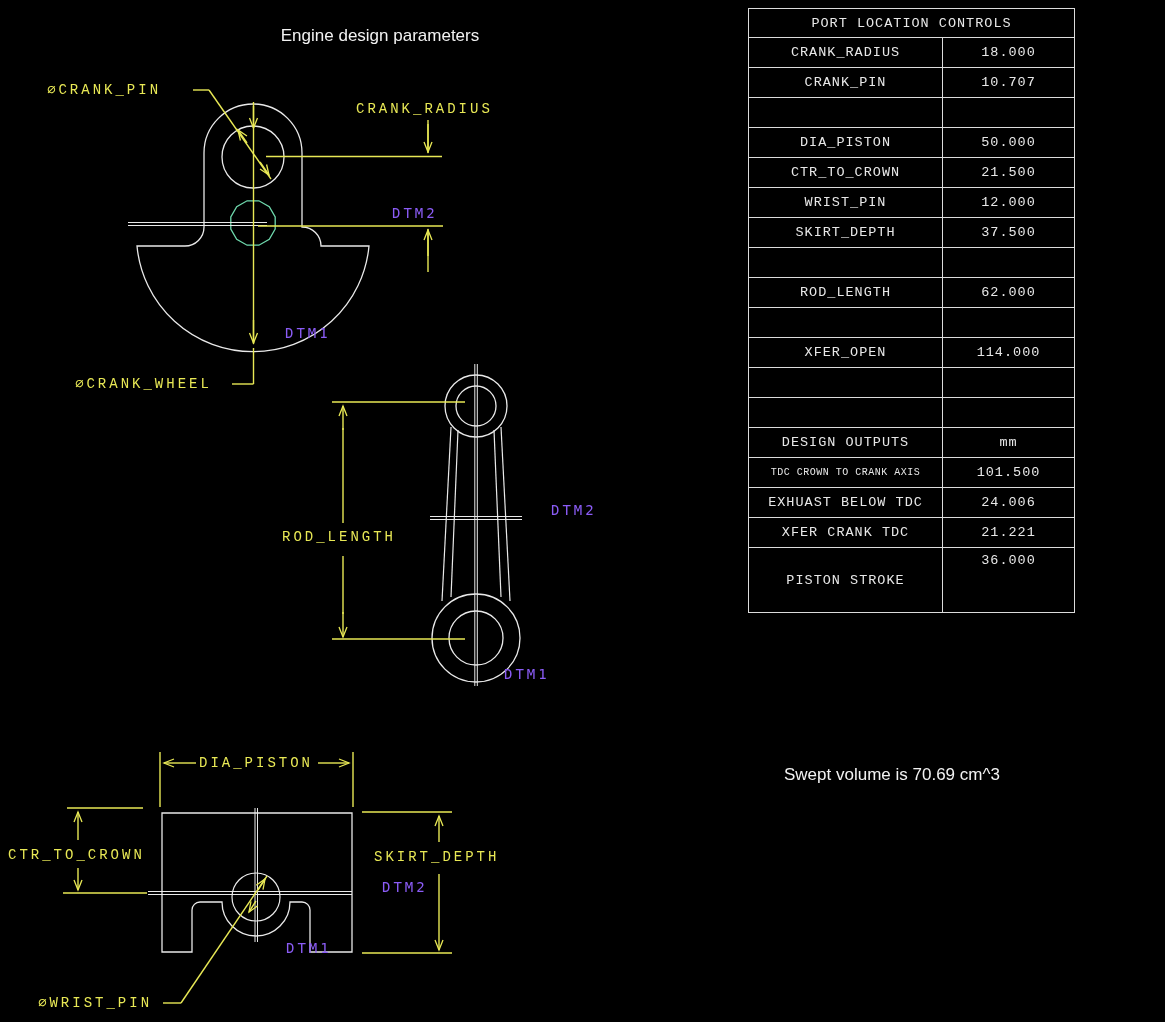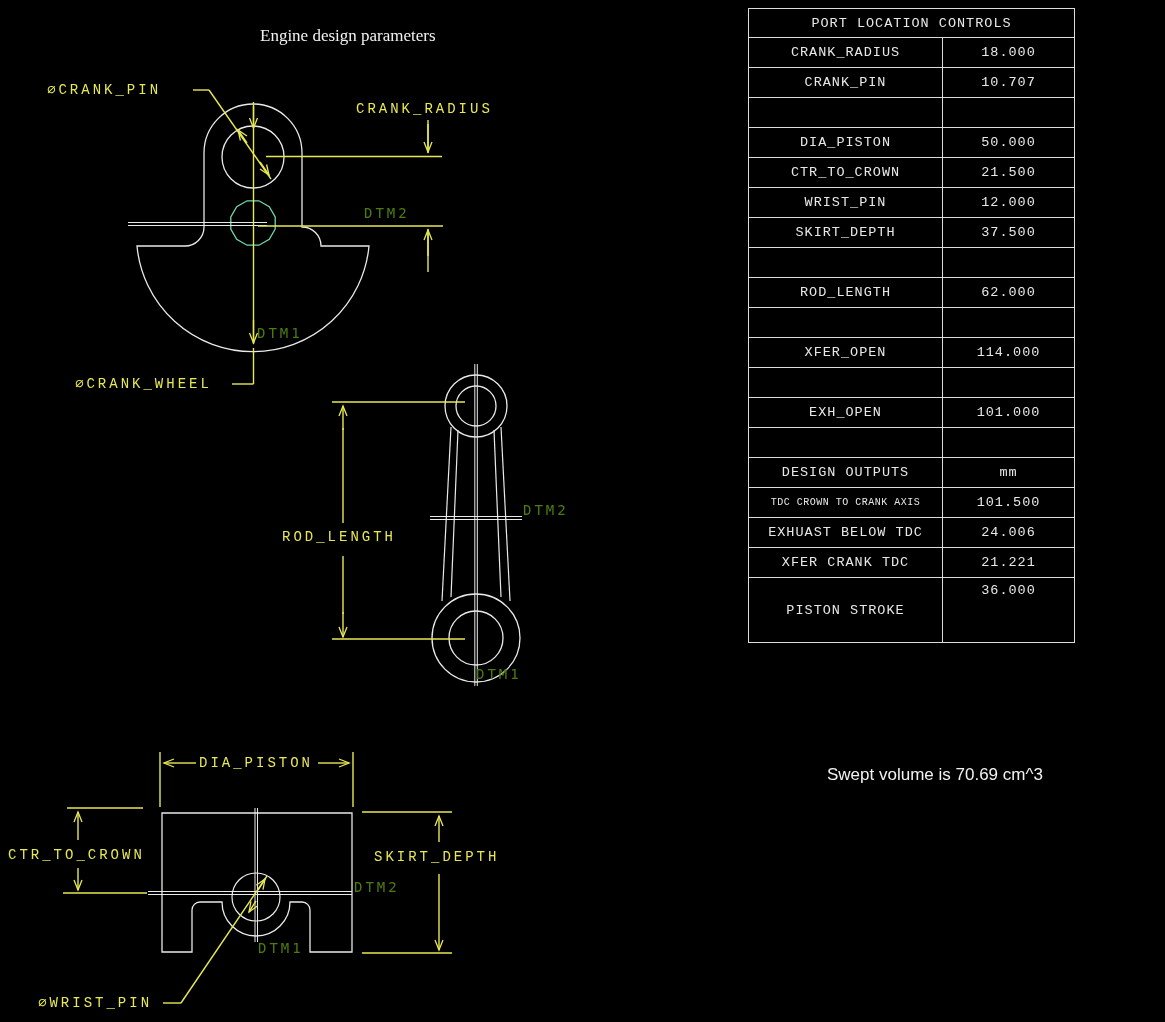--- a/index.html
+++ b/index.html
@@ -1,25 +1,25 @@
 <!DOCTYPE html>
 <html><head>
 <meta charset="utf-8">
 <style>
   html,body{margin:0;padding:0;background:#000;}
   #screen{position:relative;width:1165px;height:1022px;background:#000;overflow:hidden;
           font-family:"DejaVu Sans Mono",monospace;}
   svg{position:absolute;left:0;top:0;}
   .lblY{position:absolute;color:#E8E855;font-size:14px;letter-spacing:3px;white-space:nowrap;
         font-family:Liberation Mono, monospace;font-weight:400;}
-  .lblW{position:absolute;color:#4d7c0f;font-size:14px;letter-spacing:3px;white-space:nowrap;
-        font-family:"DejaVu Sans Mono",monospace;}
-  .title{position:absolute;left:260px;top:26px;width:240px;color:#F2F2F2;
-         font-size:17px;font-family:Liberation Serif, serif;}
-  .note{position:absolute;left:827px;top:765px;color:#F2F2F2;font-size:17px;
+  .lblW{position:absolute;color:#8b5cf6;font-size:14px;letter-spacing:3px;white-space:nowrap;
+        font-family:"DejaVu Sans Mono",monospace;margin-left:28px;}
+  .title{position:absolute;left:260px;top:26px;width:240px;text-align:center;color:#F2F2F2;
+         font-size:17px;font-family:Liberation Sans, sans-serif;}
+  .note{position:absolute;left:784px;top:765px;color:#F2F2F2;font-size:17px;
         font-family:"Liberation Sans",sans-serif;}
   table.port{position:absolute;left:748px;top:8px;width:326px;border-collapse:collapse;
              table-layout:fixed;color:#E8E8E8;}
   table.port td{border:1px solid #DCDCDC;height:29px;padding:0;text-align:center;
                 font-size:13.5px;letter-spacing:1px;white-space:nowrap;overflow:hidden;
                 font-family:Liberation Mono, monospace;}
   table.port col.c1{width:194px;} table.port col.c2{width:132px;}
   table.port tr.hdr td{height:28px;}
   table.port tr.small td.lab{font-size:10px;letter-spacing:0.5px;}
   table.port tr.tall td{height:59px;}
@@ -195,24 +195,20 @@
         </tr>
         <tr>
           <td class="lab">XFER_OPEN</td>
           <td class="val">114.000</td>
         </tr>
         <tr>
           <td class="lab"></td>
           <td class="val"></td>
         </tr>
         <tr>
-          <td class="lab">EXH_OPEN</td>
-          <td class="val">101.000</td>
-        </tr>
-        <tr>
           <td class="lab"></td>
           <td class="val"></td>
         </tr>
         <tr>
           <td class="lab">DESIGN OUTPUTS</td>
           <td class="val">mm</td>
         </tr>
         <tr class="small">
           <td class="lab">TDC CROWN TO CRANK AXIS</td>
           <td class="val">101.500</td>

